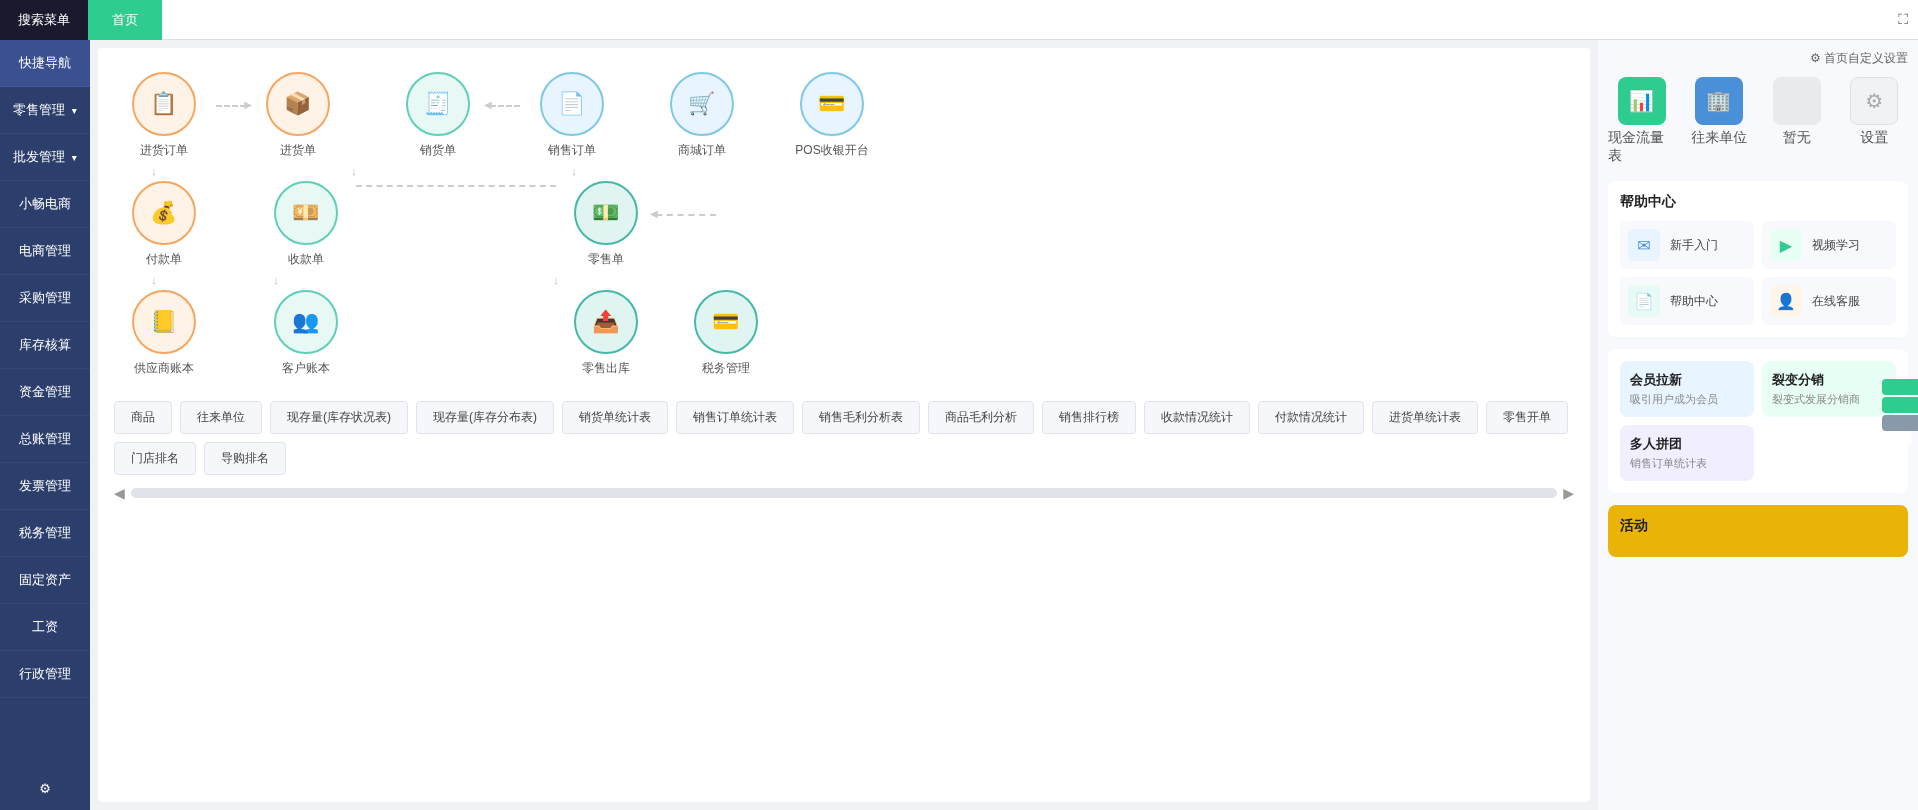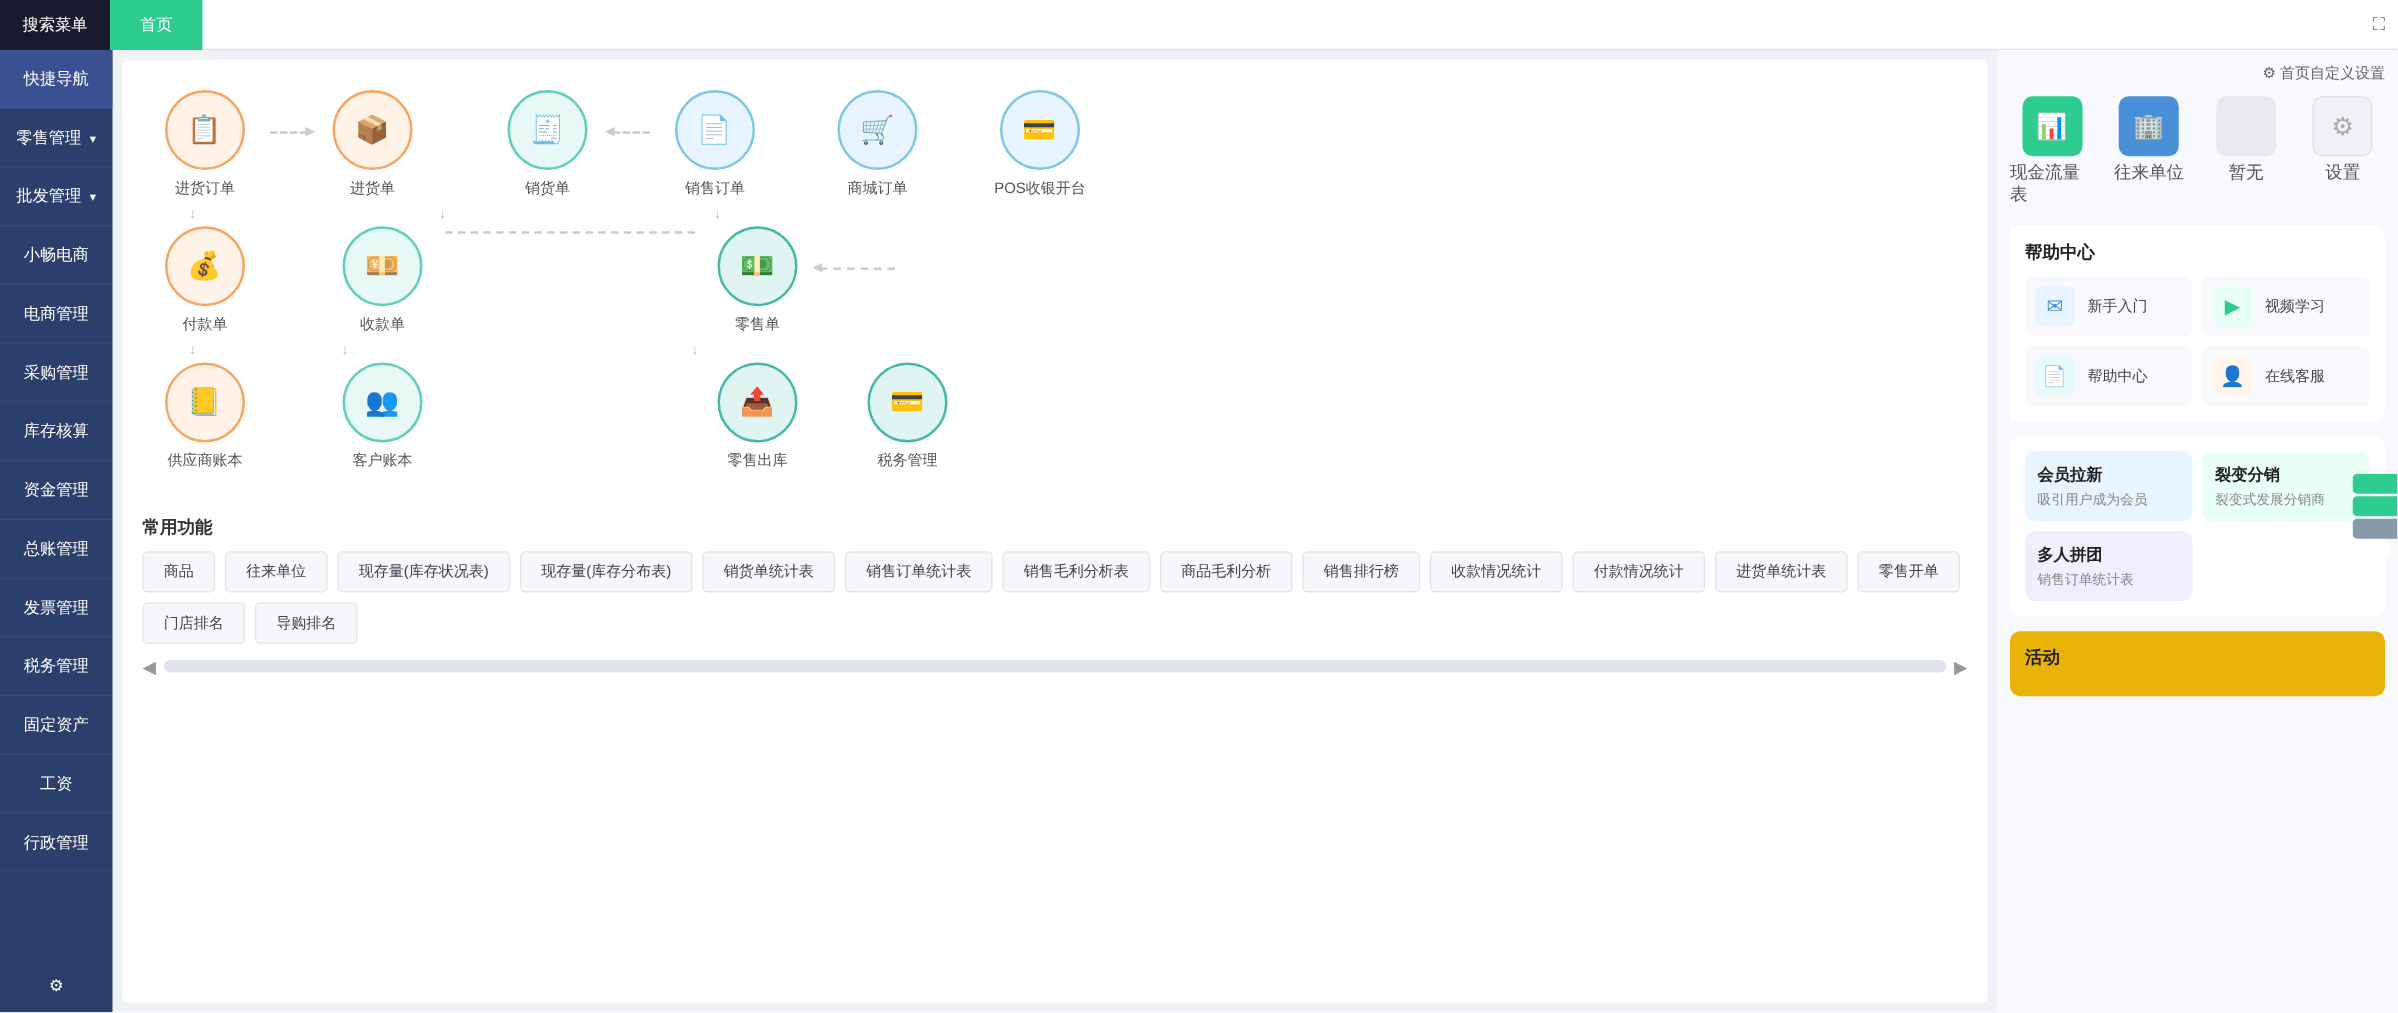--- a/index.html
+++ b/index.html
@@ -274,21 +274,20 @@
           <div style="width:20px;margin-bottom:20px;"></div>
 
           <div class="flow-node">
             <div class="flow-circle teal-dark">💳</div>
             <div class="flow-label">税务管理</div>
           </div>
         </div>
 
       </div>
 
-      <div class="common-func-title">常用功能</div>
       <div class="func-grid" id="func-buttons-container">
           <button class="func-btn">商品</button>
           <button class="func-btn">往来单位</button>
           <button class="func-btn">现存量(库存状况表)</button>
           <button class="func-btn">现存量(库存分布表)</button>
           <button class="func-btn">销货单统计表</button>
           <button class="func-btn">销售订单统计表</button>
           <button class="func-btn">销售毛利分析表</button>
           <button class="func-btn">商品毛利分析</button>
           <button class="func-btn">销售排行榜</button>

